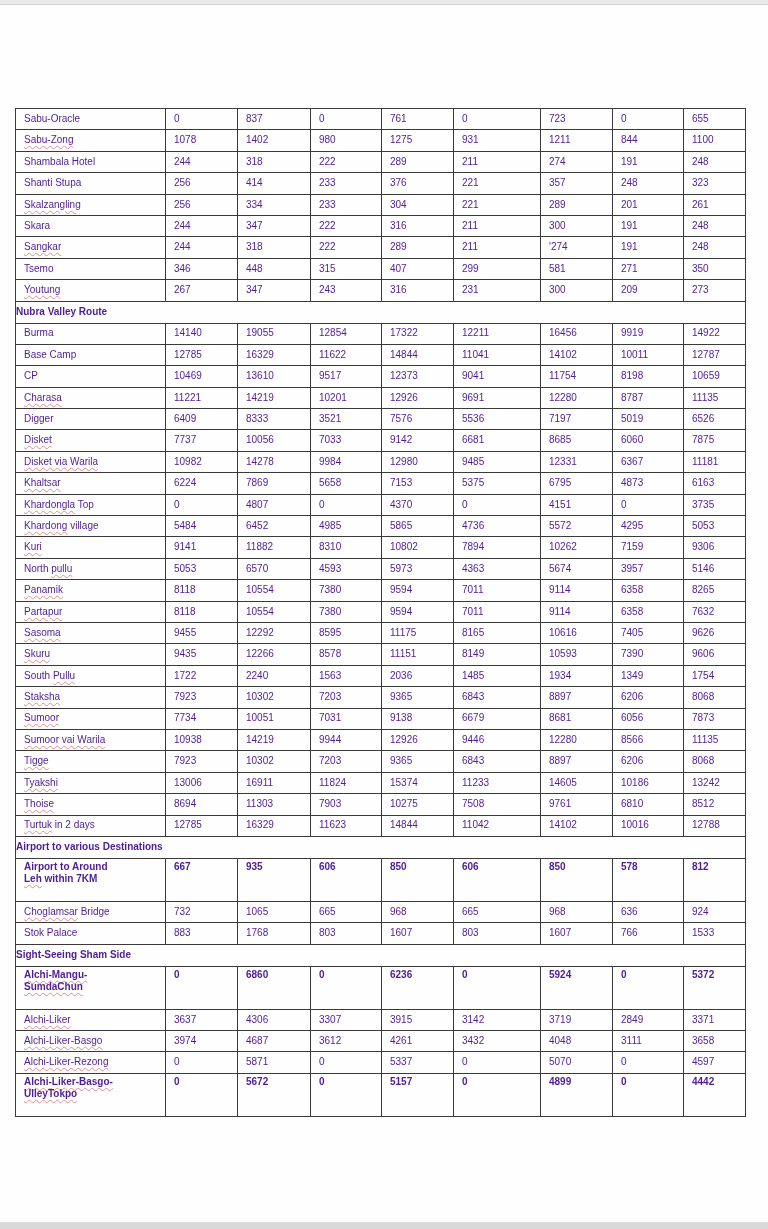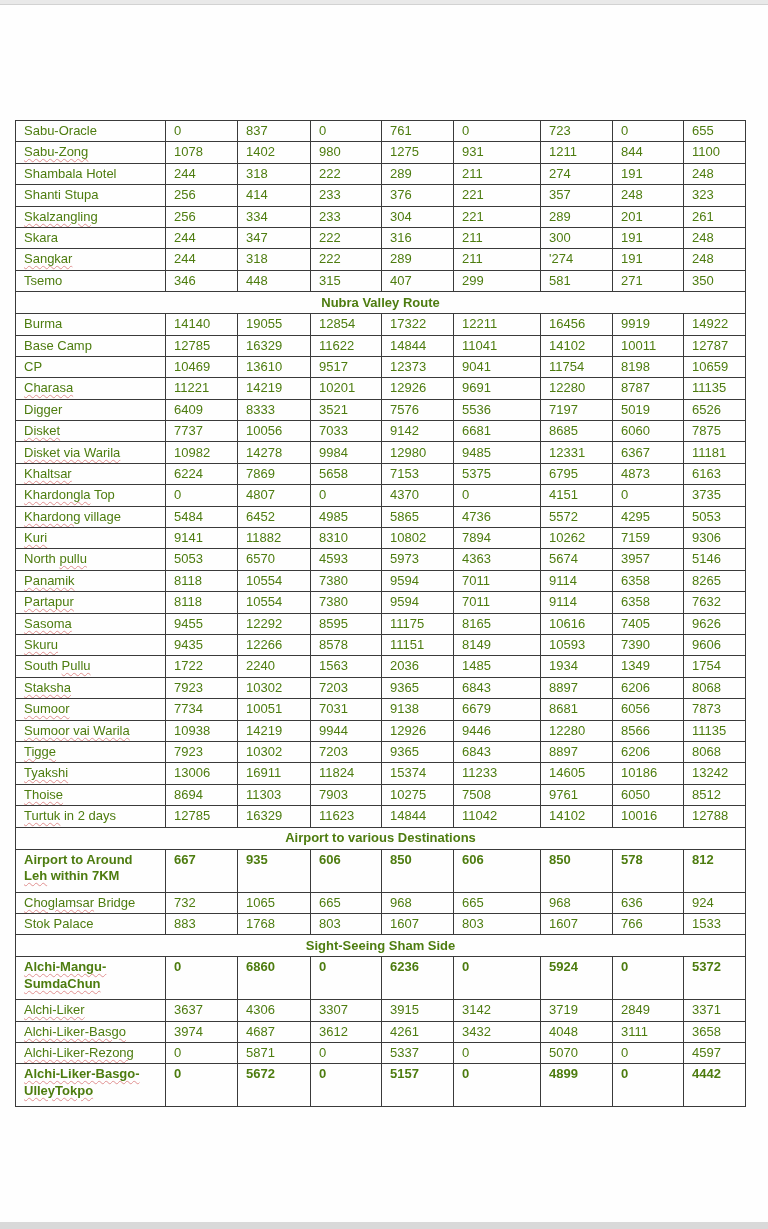--- a/index.html
+++ b/index.html
@@ -26,44 +26,44 @@
   }
   .edge-bottom {
     position: absolute;
     bottom: 0; left: 0;
     width: 768px; height: 7px;
     background: #d9d9d9;
   }
   table.rates {
     position: absolute;
     left: 15px;
-    top: 120px;
+    top: 108px;
     width: 730px;
     border-collapse: collapse;
     table-layout: fixed;
-    font-size: 13px;
-    color: #4d7c0f;
+    font-size: 10px;
+    color: #4c1d95;
   }
   table.rates td {
     border: 1.6px solid #3a3a3a;
     height: 20.4px;
     padding: 0 0 0 8px;
     vertical-align: middle;
     white-space: pre-line;
     line-height: 1.25;
     overflow: hidden;
   }
   table.rates tr.tall td {
     height: 40px;
     vertical-align: top;
     padding-top: 2px;
     font-weight: bold;
   }
   table.rates td.section-hdr {
-    text-align: center;
+    text-align: left;
     font-weight: bold;
     padding: 0;
     height: 21px;
   }
   .sq {
     text-decoration: underline;
     text-decoration-style: wavy;
     text-decoration-color: #e09090;
     text-decoration-thickness: 1px;
     text-underline-offset: 2px;
@@ -170,20 +170,31 @@
           <td>346</td>
           <td>448</td>
           <td>315</td>
           <td>407</td>
           <td>299</td>
           <td>581</td>
           <td>271</td>
           <td>350</td>
         </tr>
         <tr>
+          <td><span class="sq">Youtung</span></td>
+          <td>267</td>
+          <td>347</td>
+          <td>243</td>
+          <td>316</td>
+          <td>231</td>
+          <td>300</td>
+          <td>209</td>
+          <td>273</td>
+        </tr>
+        <tr>
           <td class="section-hdr" colspan="9">Nubra Valley Route</td>
         </tr>
         <tr>
           <td><span>Burma</span></td>
           <td>14140</td>
           <td>19055</td>
           <td>12854</td>
           <td>17322</td>
           <td>12211</td>
           <td>16456</td>
@@ -422,21 +433,21 @@
           <td>13242</td>
         </tr>
         <tr>
           <td><span class="sq">Thoise</span></td>
           <td>8694</td>
           <td>11303</td>
           <td>7903</td>
           <td>10275</td>
           <td>7508</td>
           <td>9761</td>
-          <td>6050</td>
+          <td>6810</td>
           <td>8512</td>
         </tr>
         <tr>
           <td><span class="sq">Turtuk</span><span> in 2 days</span></td>
           <td>12785</td>
           <td>16329</td>
           <td>11623</td>
           <td>14844</td>
           <td>11042</td>
           <td>14102</td>

